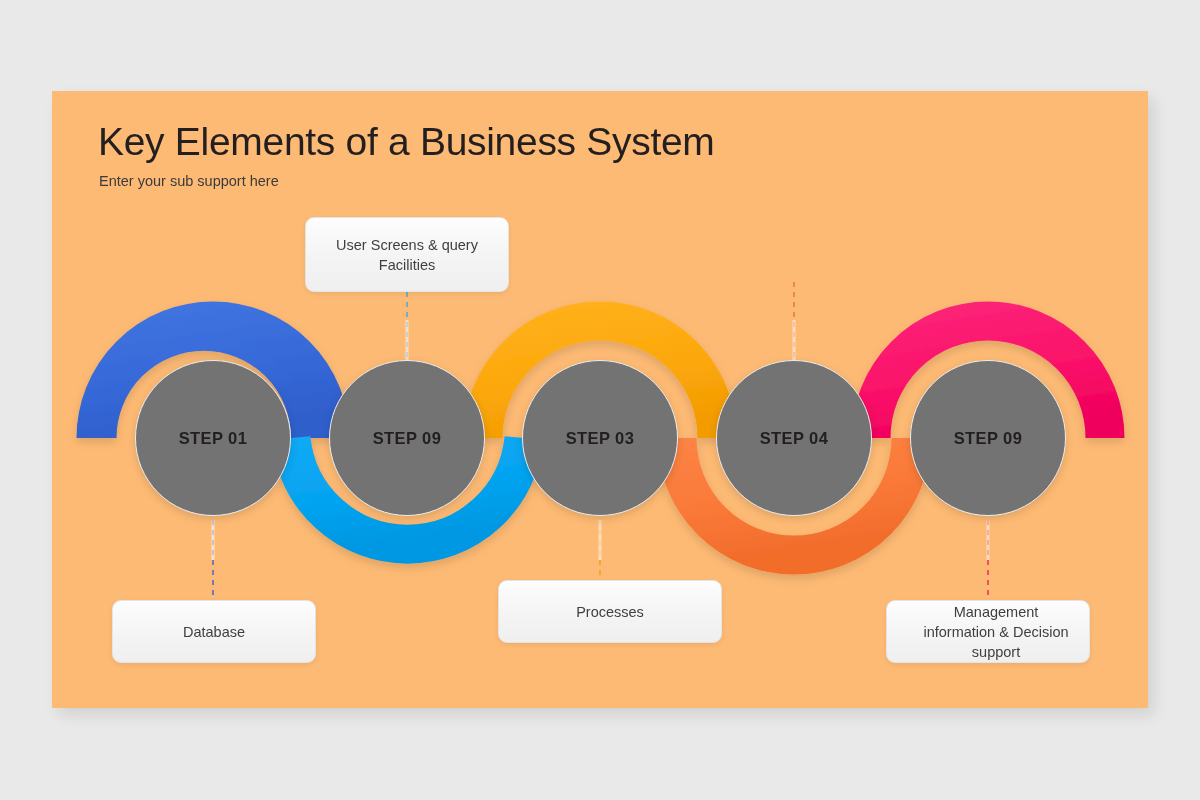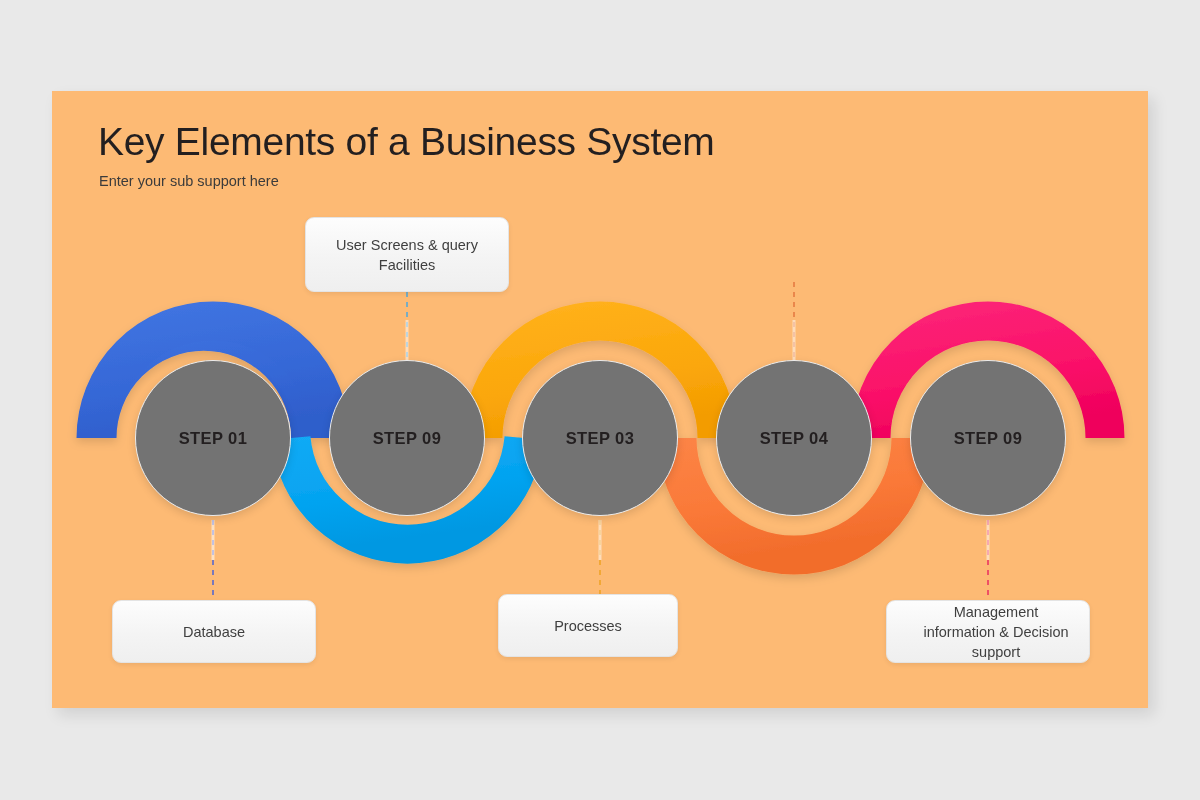--- a/index.html
+++ b/index.html
@@ -188,20 +188,20 @@
     <span class="step-label">STEP 09</span>
   </div>
 
   <div class="callout-box" style="left:305px; top:217px; width:204px; height:75px;">
     <span class="callout-text">User Screens &amp; query Facilities</span>
   </div>
 
   <div class="callout-box" style="left:112px; top:600px; width:204px; height:63px;">
     <span class="callout-text">Database</span>
   </div>
-  <div class="callout-box" style="left:498px; top:594px; width:180px; height:63px;">
+  <div class="callout-box" style="left:498px; top:580px; width:224px; height:63px;">
     <span class="callout-text">Processes</span>
   </div>
   <div class="callout-box" style="left:886px; top:600px; width:204px; height:63px;padding-left:16px;">
     <span class="callout-text">Management information &amp; Decision support</span>
   </div>
 
 </div>
 
 </body></html>

